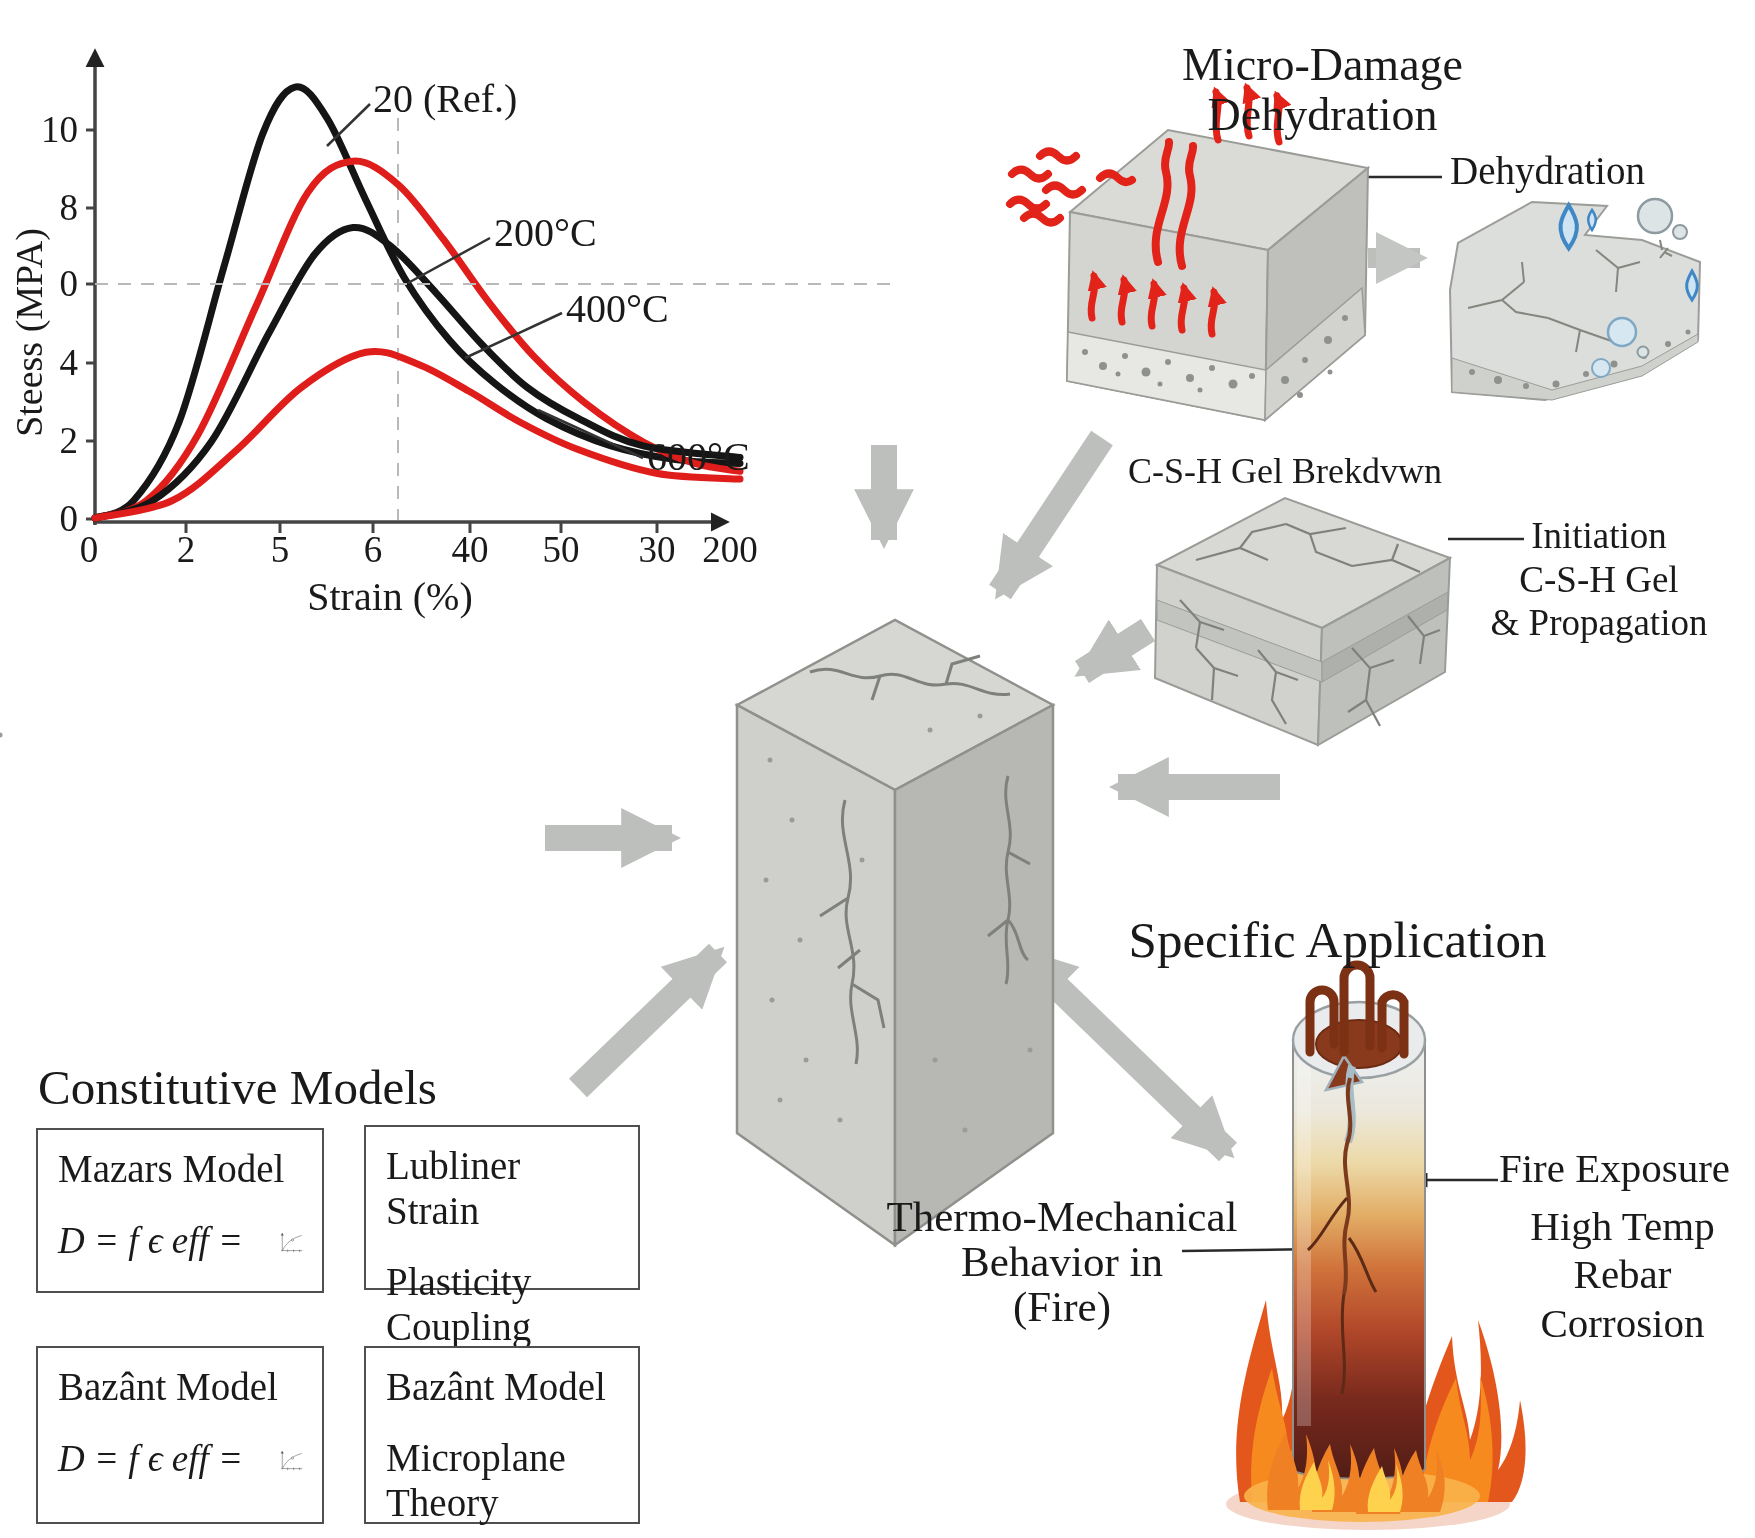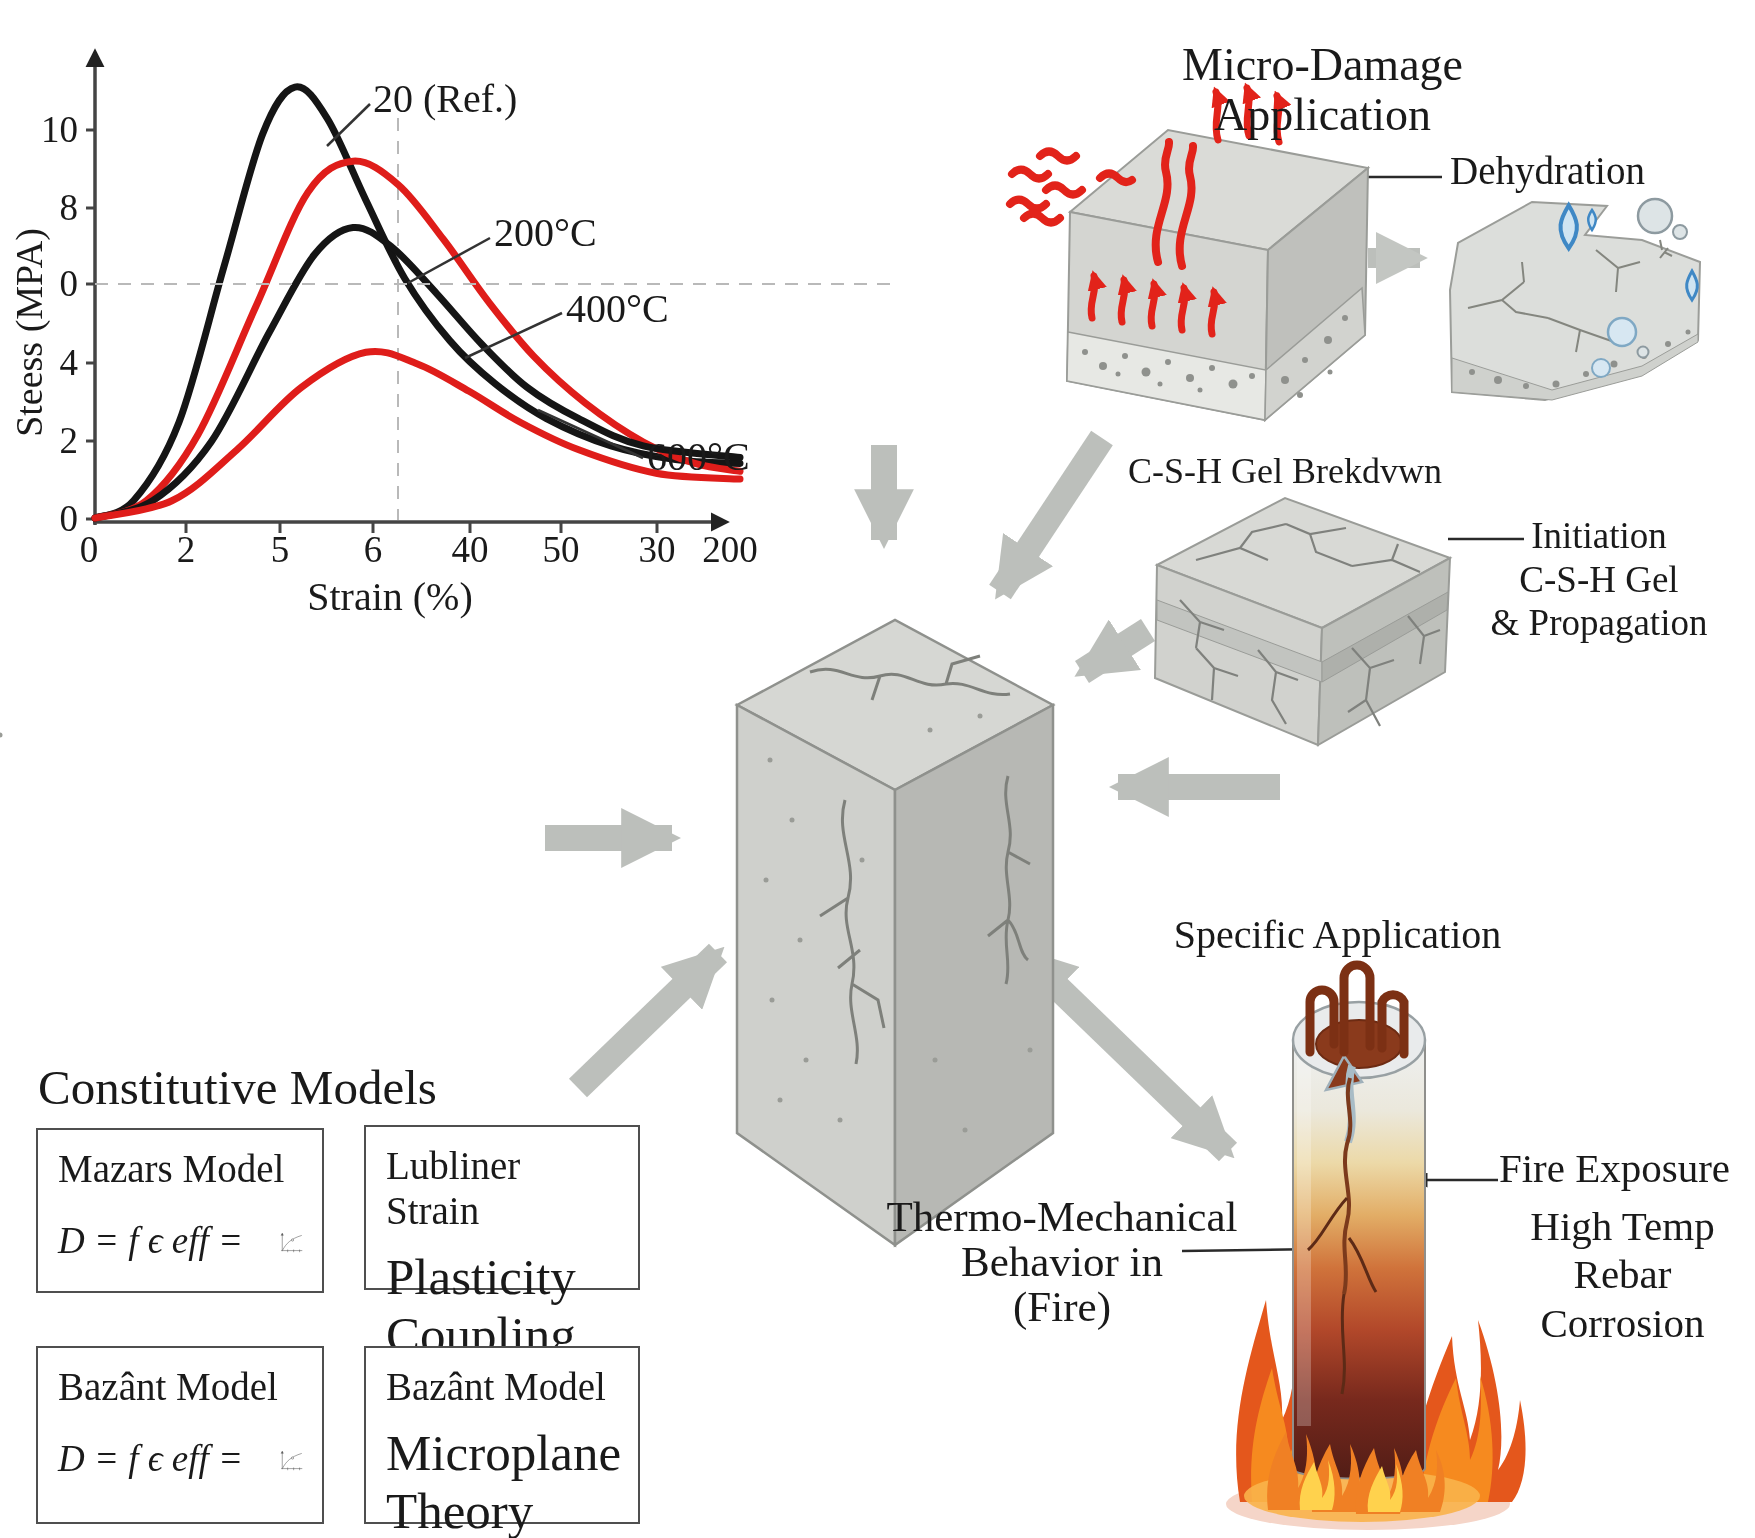--- a/index.html
+++ b/index.html
@@ -3,21 +3,21 @@
 <meta charset="utf-8">
 <style>
   html,body{margin:0;padding:0;background:#ffffff;}
   .canvas{position:relative;width:1755px;height:1538px;background:#ffffff;overflow:hidden;
           font-family:"Liberation Serif",serif;color:#1a1a1a;}
   .t{position:absolute;line-height:1.08;text-align:center;}
   .ctr{text-align:center;}
   svg{position:absolute;left:0;top:0;}
   .modelbox{position:absolute;border:2px solid #4f4f4f;background:#fff;box-sizing:border-box;padding:16px 18px 20px 20px;}
   .modelbox .bt{font-size:39px;}
-  .modelbox .bs{font-size:51px;margin-top:15px;}
+  .modelbox .bs{font-size:39px;margin-top:26px;}
   .frow{display:flex;align-items:flex-start;margin-top:10px;gap:30px;}
   .formula{font-style:italic;font-size:37px;padding-top:18px;white-space:nowrap;}
   svg text{font-family:"Liberation Serif",serif;fill:#1a1a1a;}
 </style>
 </head>
 <body>
 
 <div class="canvas">
 
   <svg id="chart-svg" width="770" height="650" viewBox="0 0 770 650">
@@ -282,31 +282,31 @@
         <path d="M1268,1510 C1264,1478 1274,1454 1286,1432 C1290,1456 1300,1468 1298,1488 C1308,1472 1308,1450 1306,1434 C1318,1462 1320,1492 1312,1510 Z" fill="#f08024"></path>
         <path d="M1312,1512 C1310,1486 1318,1464 1330,1444 C1334,1466 1344,1478 1342,1496 C1352,1480 1352,1460 1350,1444 C1362,1470 1362,1494 1356,1512 Z" fill="#f08024"></path>
         <path d="M1356,1514 C1354,1490 1362,1468 1374,1448 C1378,1470 1388,1482 1386,1500 C1396,1484 1396,1464 1394,1448 C1406,1474 1406,1498 1400,1514 Z" fill="#f08024"></path>
         <path d="M1398,1512 C1396,1488 1404,1468 1416,1450 C1420,1470 1430,1482 1428,1498 C1438,1482 1438,1464 1436,1450 C1448,1474 1446,1496 1440,1512 Z" fill="#f08024"></path>
         <path d="M1300,1510 C1298,1490 1306,1476 1314,1462 C1318,1478 1324,1486 1322,1498 C1330,1488 1330,1472 1328,1460 C1336,1480 1336,1498 1332,1510 Z" fill="#ffd24d"></path>
         <path d="M1368,1512 C1366,1494 1374,1480 1382,1466 C1386,1482 1392,1490 1390,1500 C1398,1490 1398,1476 1396,1464 C1404,1484 1404,1500 1400,1512 Z" fill="#ffd24d"></path>
       </g>
     </g>
   </svg>
 
-  <div class="t ctr" style="left:1075px;top:40px;width:495px;font-size:46px;z-index:4;">Micro-Damage Application</div>
+  <div class="t ctr" style="left:1075px;top:40px;width:495px;font-size:46px;z-index:4;">Micro-Damage Dehydration</div>
   <div class="t" style="left:1450px;top:150px;font-size:39px;z-index:4;">Dehydration</div>
 
   <div class="t ctr" style="left:1115px;top:452px;width:340px;font-size:36px;z-index:4;">C-S-H Gel Brekdvwn</div>
   <div class="t ctr" style="left:1468px;top:514px;width:262px;font-size:37px;line-height:1.18;z-index:4;">
     <div>Initiation</div>
     <div>C-S-H Gel</div>
     <div>&amp; Propagation</div>
   </div>
 
-  <div class="t ctr" style="left:1085px;top:913px;width:505px;font-size:40px;z-index:4;">Specific Application</div>
+  <div class="t ctr" style="left:1085px;top:913px;width:505px;font-size:51px;z-index:4;">Specific Application</div>
   <div class="t ctr" style="left:878px;top:1194px;width:368px;font-size:43px;line-height:1.05;z-index:4;">
     <div>Thermo-Mechanical</div>
     <div>Behavior in</div>
     <div>(Fire)</div>
   </div>
   <div class="t ctr" style="left:1492px;top:1146px;width:245px;font-size:41px;z-index:4;">Fire Exposure</div>
   <div class="t ctr" style="left:1495px;top:1202px;width:255px;font-size:41px;line-height:1.18;z-index:4;">
     <div>High Temp</div>
     <div>Rebar Corrosion</div>
   </div>

